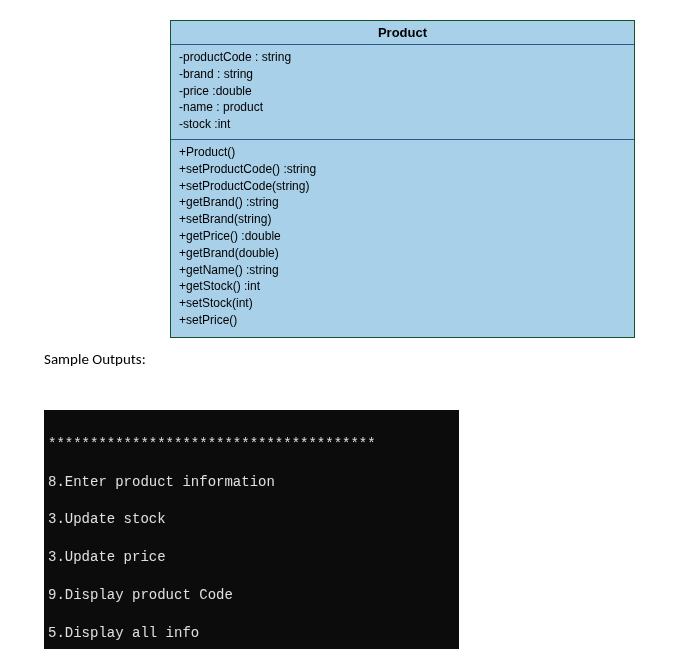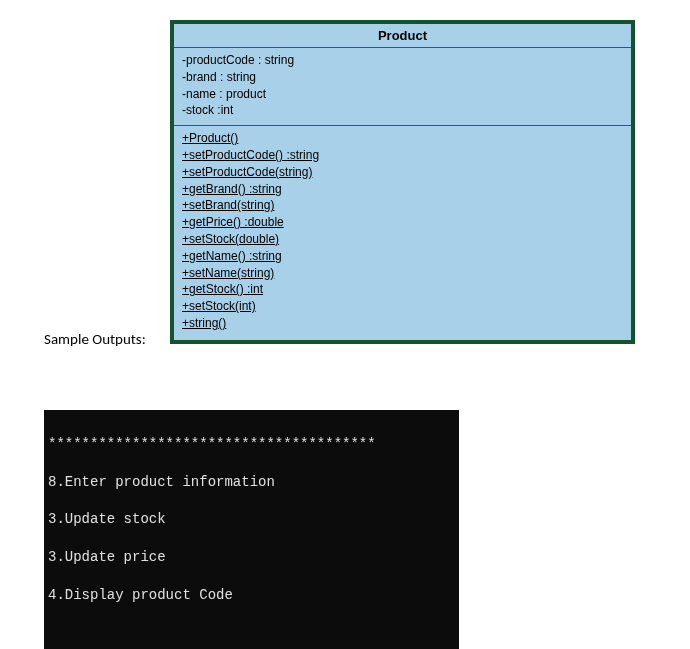--- a/index.html
+++ b/index.html
@@ -9,48 +9,47 @@
       font-size: 12px;
       width: 690px;
       height: 649px;
       position: relative;
     }
     .uml-box {
       position: absolute;
       left: 170px;
       top: 20px;
       width: 465px;
-      border: 4px solid #14532d;
+      border: 1px solid #14532d;
       background: #a8d0e8;
     }
     .uml-title {
       text-align: center;
       font-weight: bold;
       padding: 4px 6px;
       border-bottom: 1px solid #2a5a8a;
       font-family: Arial, sans-serif;
       font-size: 13px;
     }
     .uml-attrs {
       padding: 4px 8px 6px 8px;
       border-bottom: 1px solid #2a5a8a;
       font-family: Arial, sans-serif;
       line-height: 1.4;
     }
     .uml-methods {
       padding: 4px 8px 8px 8px;
       font-family: Arial, sans-serif;
       line-height: 1.4;
-      text-decoration: underline;
     }
     .uml-line { display: block; white-space: pre; }
     .sample-label {
       position: absolute;
       left: 44px;
-      top: 330px;
+      top: 350px;
       font-family: Calibri, Arial, sans-serif;
       font-size: 15px;
       color: #000;
     }
     .terminal {
       position: absolute;
       left: 44px;
       top: 410px;
       width: 415px;
       background: #0c0c0c;
@@ -63,43 +62,44 @@
     }
   </style>
 </head>
 <body>
 
 <div class="uml-box">
   <div class="uml-title">Product</div>
   <div class="uml-attrs">
     <span class="uml-line">-productCode : string</span>
     <span class="uml-line">-brand : string</span>
+    <span class="uml-line">-price :double</span>
     <span class="uml-line">-name : product</span>
     <span class="uml-line">-stock :int</span>
   </div>
   <div class="uml-methods">
     <span class="uml-line">+Product()</span>
     <span class="uml-line">+setProductCode() :string</span>
     <span class="uml-line">+setProductCode(string)</span>
     <span class="uml-line">+getBrand() :string</span>
     <span class="uml-line">+setBrand(string)</span>
     <span class="uml-line">+getPrice() :double</span>
-    <span class="uml-line">+setStock(double)</span>
+    <span class="uml-line">+getBrand(double)</span>
     <span class="uml-line">+getName() :string</span>
-    <span class="uml-line">+setName(string)</span>
     <span class="uml-line">+getStock() :int</span>
     <span class="uml-line">+setStock(int)</span>
-    <span class="uml-line">+string()</span>
+    <span class="uml-line">+setPrice()</span>
   </div>
 </div>
 
 <div class="sample-label">Sample Outputs:</div>
 
 <div class="terminal">
 <span class="uml-line">***************************************</span>
 <span class="uml-line">8.Enter product information</span>
 <span class="uml-line">3.Update stock</span>
 <span class="uml-line">3.Update price</span>
-<span class="uml-line">4.Display product Code</span>
+<span class="uml-line">9.Display product Code</span>
+<span class="uml-line">5.Display all info</span>
 
 
 
 </div>
 
 </body></html>

